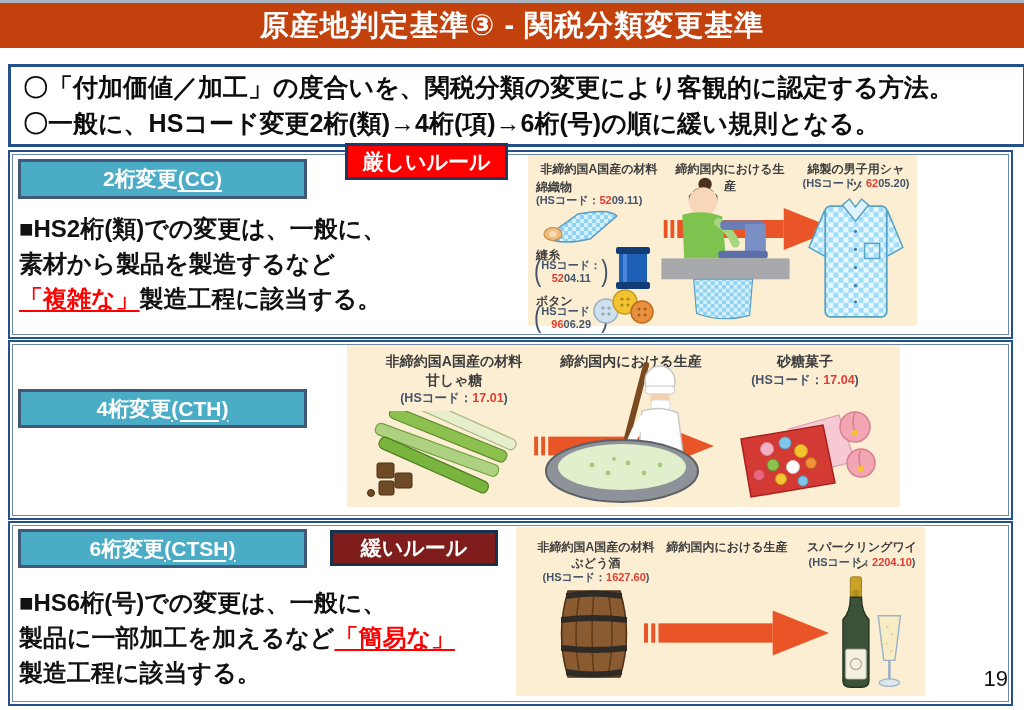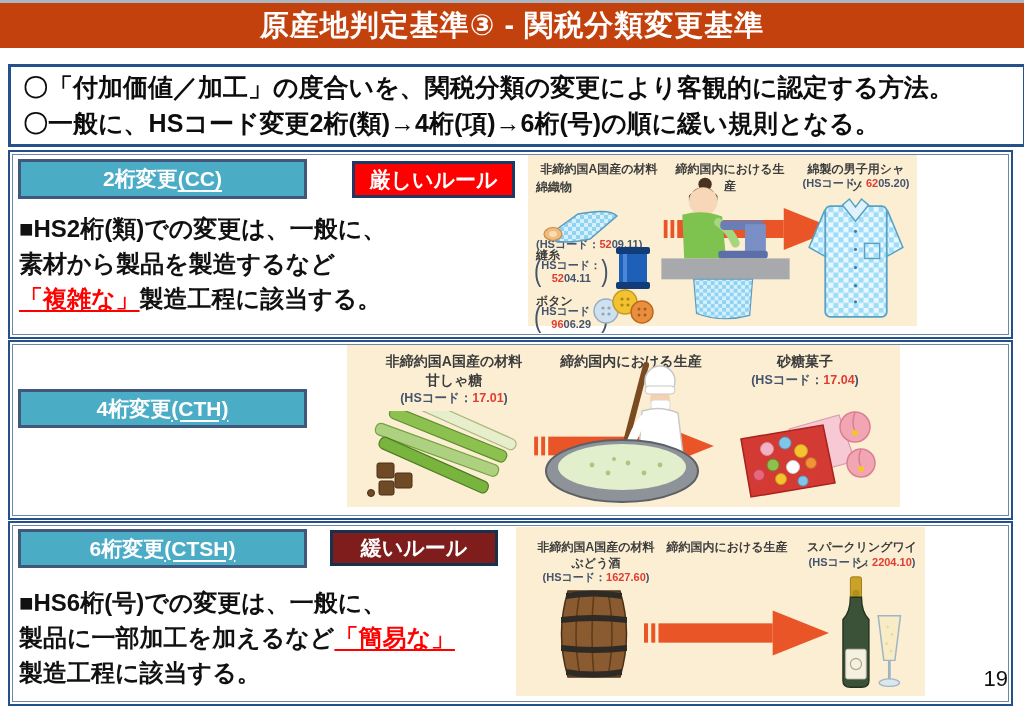--- a/index.html
+++ b/index.html
@@ -34,42 +34,42 @@
   .chip{
     display:flex;align-items:center;justify-content:center;
     font-weight:bold;color:#fff;text-align:center;
   }
   .chip-teal{background:#4bacc6;border:3px solid #40597a;font-size:21px;}
   .chip-u{text-decoration:underline;text-underline-offset:4px;}
   #chip1{left:18px;top:159px;width:283px;height:34px;}
   #chip2{left:18px;top:389px;width:283px;height:33px;}
   #chip3{left:18px;top:529px;width:283px;height:33px;}
   .chip-red{background:#ff0000;border:3px solid #1f3864;font-size:21px;}
-  #rule1{left:345px;top:161px;width:157px;height:31px;margin-left:7px;}
+  #rule1{left:345px;top:143px;width:157px;height:31px;}
   .chip-blue{background:#7f1d1d;border:3px solid #16324f;font-size:21px;}
   #rule3{left:330px;top:530px;width:162px;height:30px;}
   
   .secbody{font-size:24px;font-weight:bold;color:#111;line-height:35px;}
   #body1{left:19px;top:211px;width:505px;}
   #body3{left:19px;top:585px;width:505px;}
   .redu{color:#ff0000;text-decoration:underline;text-underline-offset:3px;}
   
   .panel{background:#fbeed3;}
   #panel1{left:528px;top:155px;width:389px;height:171px;}
   #panel2{left:347px;top:345px;width:553px;height:162px;}
   #panel3{left:516px;top:527px;width:409px;height:169px;}
   .ph{font-weight:bold;color:#3d3d3d;text-align:center;}
   .ph12{font-size:12px;}
   .ph14{font-size:14px;}
   .hs{font-weight:bold;color:#44546a;text-align:center;white-space:nowrap;}
   .hs11{font-size:11px;}
   .hs12{font-size:12.5px;}
   .hs-red{color:#e03c31;}
   .mname{font-weight:bold;color:#3d3d3d;font-size:12px;}
-  .hsline{font-weight:bold;color:#44546a;font-size:11px;white-space:nowrap;margin-top:44px;}
+  .hsline{font-weight:bold;color:#44546a;font-size:11px;white-space:nowrap;}
   .hs2line{display:flex;align-items:center;font-weight:bold;color:#44546a;}
   .bigparen{font-size:22px;font-weight:400;transform:scaleY(1.35);color:#44546a;}
   .hs2col{display:flex;flex-direction:column;font-size:11px;line-height:13px;}
   .hs2col .l2{text-align:center;}
   
   #pagenum{left:968px;top:666px;width:40px;font-size:22px;color:#111;text-align:right;}
   svg{display:block;}
 </style>
 </head>
 <body>

